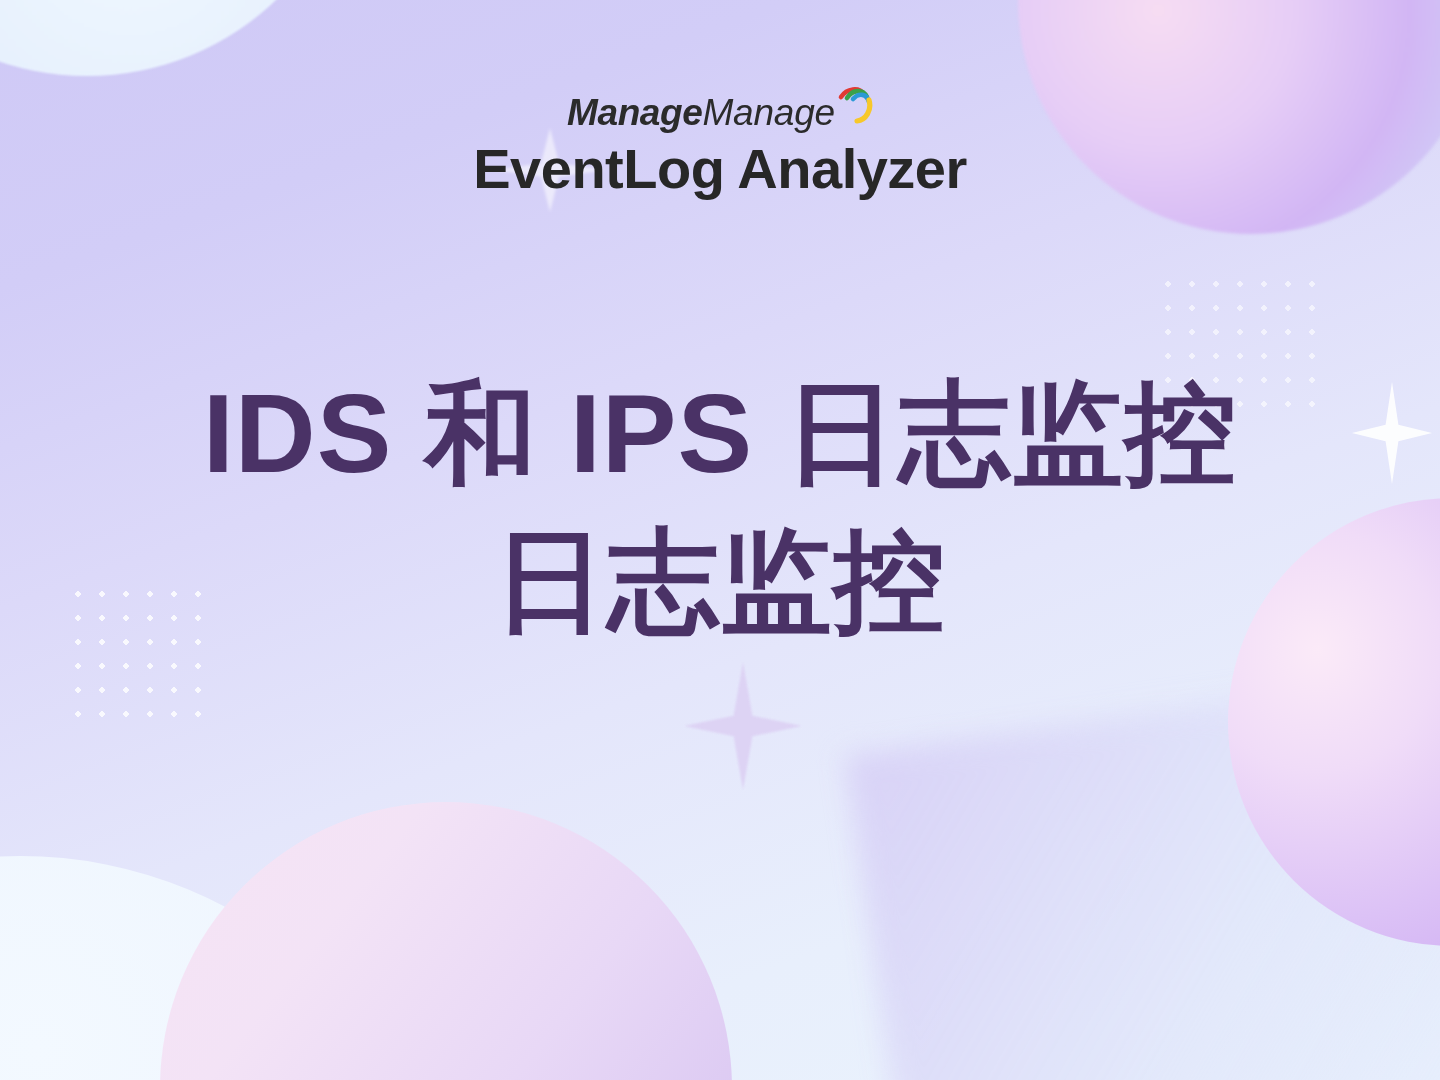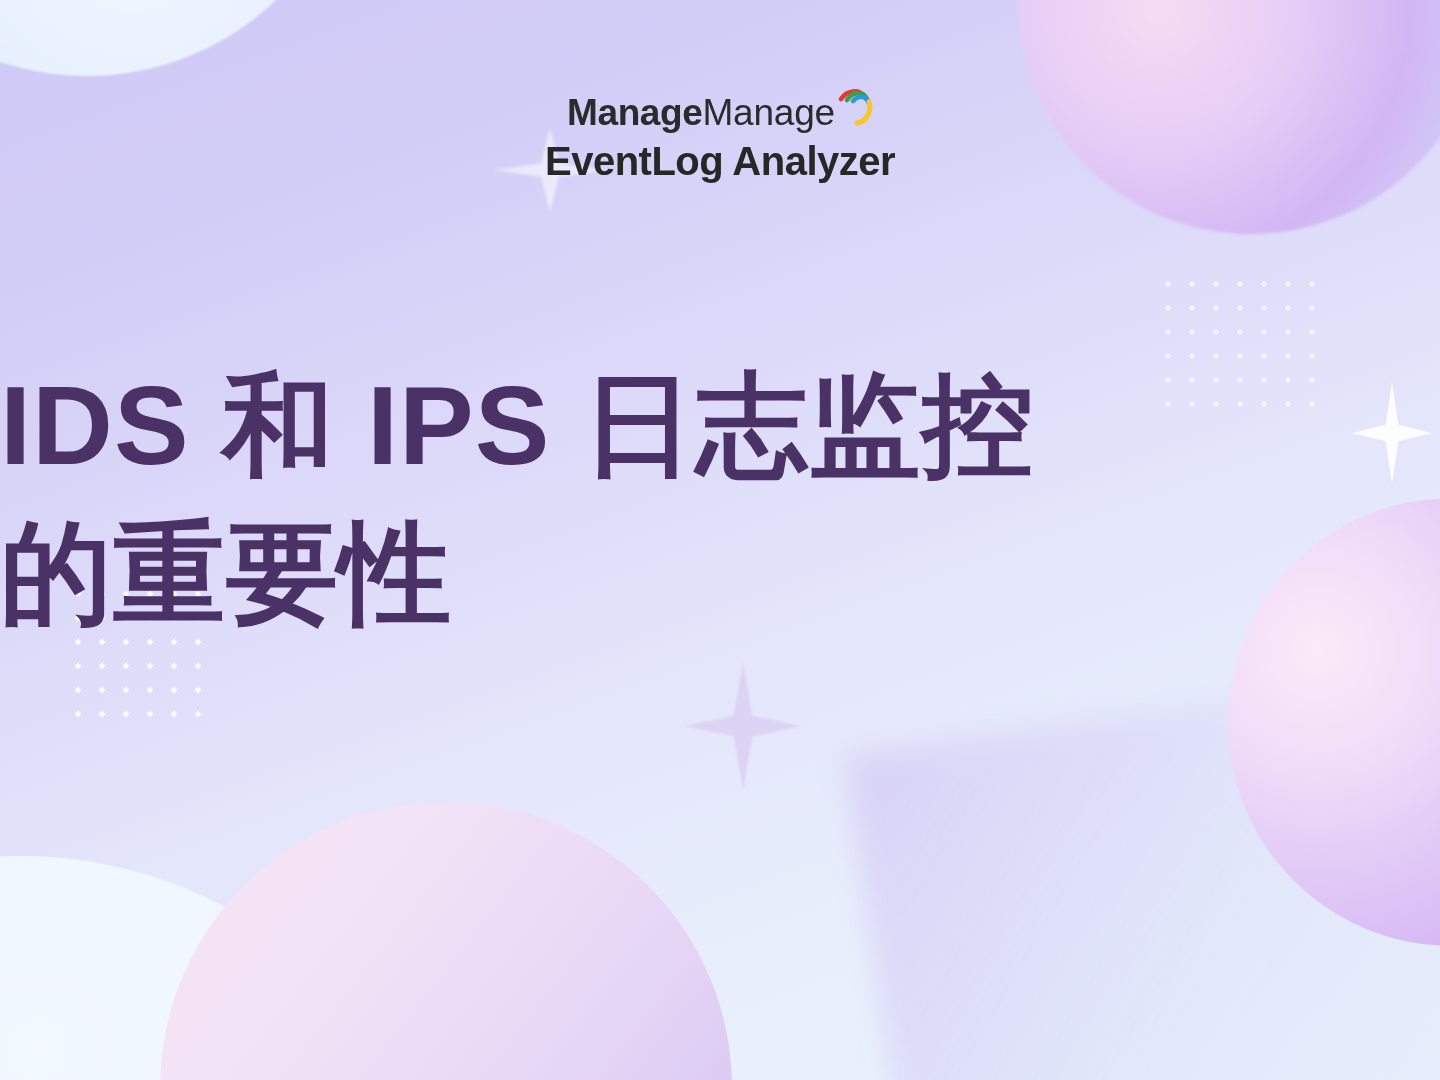--- a/index.html
+++ b/index.html
@@ -106,46 +106,47 @@
 
   
   #logo-block {
     position:absolute;
     left:0; right:0; top:94px;
     text-align:center;
     z-index:5;
   }
   #wordmark {
     display:inline-flex;
-    align-items:center;
+    align-items:flex-start;
     justify-content:center;
     line-height:1;
+    font-style:italic;
   }
   .wm-manage {
     font-size:37px; font-weight:700;
     color:#2b2b2b; letter-spacing:-0.4px;
   }
   .wm-engine {
     font-size:37px; font-weight:400;
     color:#2b2b2b; letter-spacing:-0.2px;
   }
   #swirl { margin-left:-2px; margin-top:-10px; }
 
   #product-name {
     margin-top:9px;
-    font-size:40px; font-weight:700;
+    font-size:56px; font-weight:700;
     color:#272727; letter-spacing:-0.5px;
     line-height:1.05;
   }
 
   
   #headline {
     position:absolute;
-    left:0; right:0; top:352px;
-    text-align:left;
+    left:0; right:0; top:360px;
+    text-align:center;
     z-index:6;
     color:#4a3266;
     font-size:112px;
     font-weight:700;
     line-height:1.32;
     letter-spacing:1px;
   }
   #headline .hl-line { display:block; white-space:nowrap; }
 </style>
 </head>
@@ -179,16 +180,16 @@
         <path d="M20 15 C26 8, 34 10, 36 18" stroke="#2b9ad6" stroke-width="4.6" fill="none" stroke-linecap="round"></path>
         <path d="M36 16 C39 26, 33 36, 24 37" stroke="#f7c82a" stroke-width="5.2" fill="none" stroke-linecap="round"></path>
       </svg>
     </div>
 
     <div id="product-name">EventLog Analyzer</div>
   </div>
 
   <div id="headline">
     <span class="hl-line">IDS 和 IPS 日志监控</span>
-    <span class="hl-line">的重要性</span>
+    <span class="hl-line">日志监控</span>
   </div>
 
 </div>
 
 </body></html>

